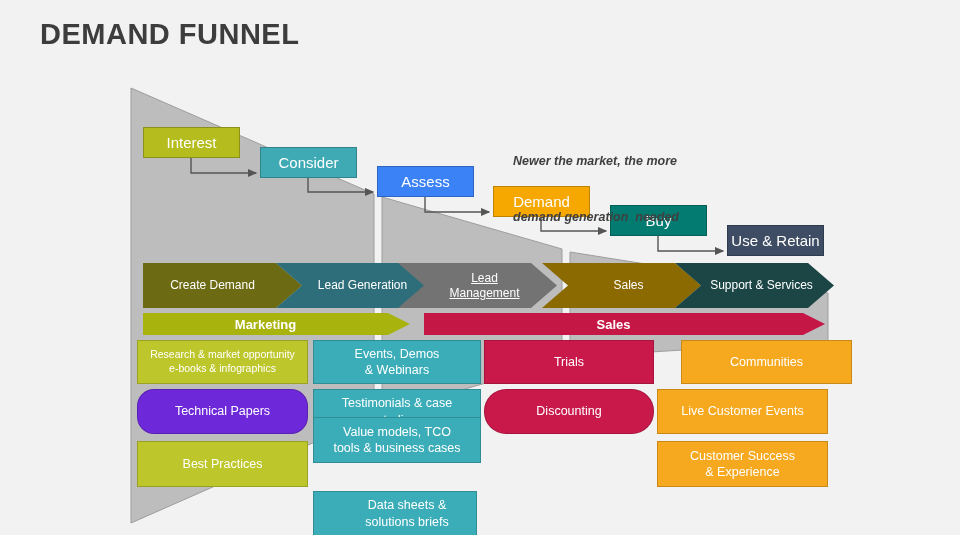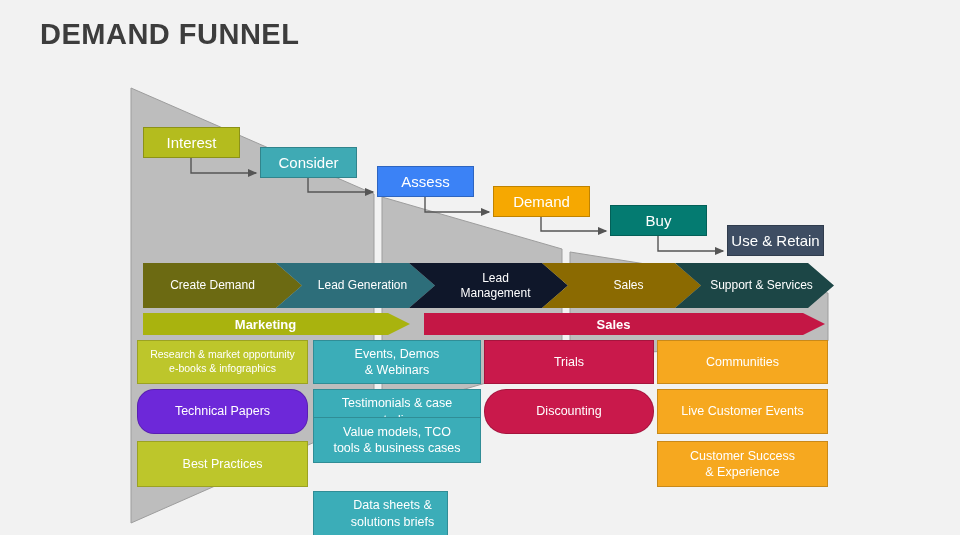--- a/index.html
+++ b/index.html
@@ -69,20 +69,24 @@
 <div class="slide">
 
   <h1 class="slide-title">DEMAND FUNNEL</h1>
 
   <svg class="funnel-bg" width="960" height="540">
     <polygon points="131,88 374,194 374,416 131,523" fill="#bdbdbd" stroke="#9d9d9d" stroke-width="1"></polygon>
     <polygon points="382,197 562,249 562,361 382,413" fill="#bdbdbd" stroke="#9d9d9d" stroke-width="1"></polygon>
     <polygon points="570,252 828,293 828,341 570,357" fill="#bdbdbd" stroke="#9d9d9d" stroke-width="1"></polygon>
   </svg>
 
+  <div class="annotation">
+    <div>Newer the market, the more</div>
+    <div>demand generation  needed</div>
+  </div>
 
   <svg class="connectors" width="960" height="540">
     <defs>
       <marker id="arrowhead" markerWidth="8" markerHeight="8" refX="6" refY="3" orient="auto">
         <path d="M0,0 L7,3 L0,6 Z" fill="#555555"></path>
       </marker>
     </defs>
     <g id="connector-group" stroke="#555555" stroke-width="1.4" fill="none">
         <path d="M191,158 L191,173 L256,173" marker-end="url(#arrowhead)"></path>
         <path d="M308,178 L308,192 L373,192" marker-end="url(#arrowhead)"></path>
@@ -100,21 +104,21 @@
       <div class="step-box" style="left: 610px; top: 205px; width: 97px; height: 31px; background: rgb(4, 123, 113);">Buy</div>
       <div class="step-box" style="left: 727px; top: 225px; width: 97px; height: 31px; background: rgb(62, 77, 99);">Use &amp; Retain</div>
     </div>
   <div id="chevrons-layer">
       <div class="chevron first" style="left: 143px; width: 159px; background: rgb(108, 106, 18);">
         <span>Create Demand</span>
       </div>
       <div class="chevron" style="left: 276px; width: 159px; background: rgb(45, 110, 122);">
         <span>Lead Generation</span>
       </div>
-      <div class="chevron" style="left: 409px; width: 159px; background: #0f172a;">
+      <div class="chevron" style="left: 398px; width: 159px; background: #737373; text-decoration: underline;">
         <span>Lead
 Management</span>
       </div>
       <div class="chevron" style="left: 542px; width: 159px; background: rgb(139, 106, 1);">
         <span>Sales</span>
       </div>
       <div class="chevron" style="left: 675px; width: 159px; background: rgb(28, 70, 70);">
         <span>Support &amp; Services</span>
       </div>
     </div>
@@ -126,24 +130,24 @@
       <div class="tactic-box small" style="left: 137px; top: 340px; width: 171px; height: 44px; background: rgb(189, 198, 43);">Research &amp; market opportunity
 e-books &amp; infographics</div>
       <div class="tactic-box" style="left: 137px; top: 389px; width: 171px; height: 45px; background: #6d28d9; border-radius: 17px;">Technical Papers</div>
       <div class="tactic-box" style="left: 137px; top: 441px; width: 171px; height: 46px; background: rgb(189, 198, 43);">Best Practices</div>
       <div class="tactic-box" style="left: 313px; top: 340px; width: 168px; height: 44px; background: rgb(59, 173, 184);">Events, Demos
 &amp; Webinars</div>
       <div class="tactic-box" style="left: 313px; top: 389px; width: 168px; height: 45px; background: rgb(59, 173, 184);">Testimonials &amp; case
 studies</div>
       <div class="tactic-box" style="left: 313px; top: 417px; width: 168px; height: 46px; background: rgb(59, 173, 184);">Value models, TCO
 tools &amp; business cases</div>
-      <div class="tactic-box" style="left: 313px; top: 491px; width: 135px; height: 45px; background: rgb(59, 173, 184); padding-left: 32px;">Data sheets &amp;
+      <div class="tactic-box" style="left: 313px; top: 491px; width: 164px; height: 45px; background: rgb(59, 173, 184); padding-left: 32px;">Data sheets &amp;
 solutions briefs</div>
       <div class="tactic-box" style="left: 484px; top: 340px; width: 170px; height: 44px; background: rgb(201, 25, 75);">Trials</div>
       <div class="tactic-box" style="left: 484px; top: 389px; width: 170px; height: 45px; background: rgb(201, 25, 75); border-radius: 22px;">Discounting</div>
-      <div class="tactic-box" style="left: 657px; top: 340px; width: 171px; height: 44px; background: rgb(246, 168, 31);">Communities</div>
+      <div class="tactic-box" style="left: 681px; top: 340px; width: 171px; height: 44px; background: rgb(246, 168, 31);">Communities</div>
       <div class="tactic-box" style="left: 657px; top: 389px; width: 171px; height: 45px; background: rgb(246, 168, 31);">Live Customer Events</div>
       <div class="tactic-box" style="left: 657px; top: 441px; width: 171px; height: 46px; background: rgb(246, 168, 31);">Customer Success
 &amp; Experience</div>
     </div>
 
   <div class="bottom-strip"></div>
 </div>
 
 </body></html>

